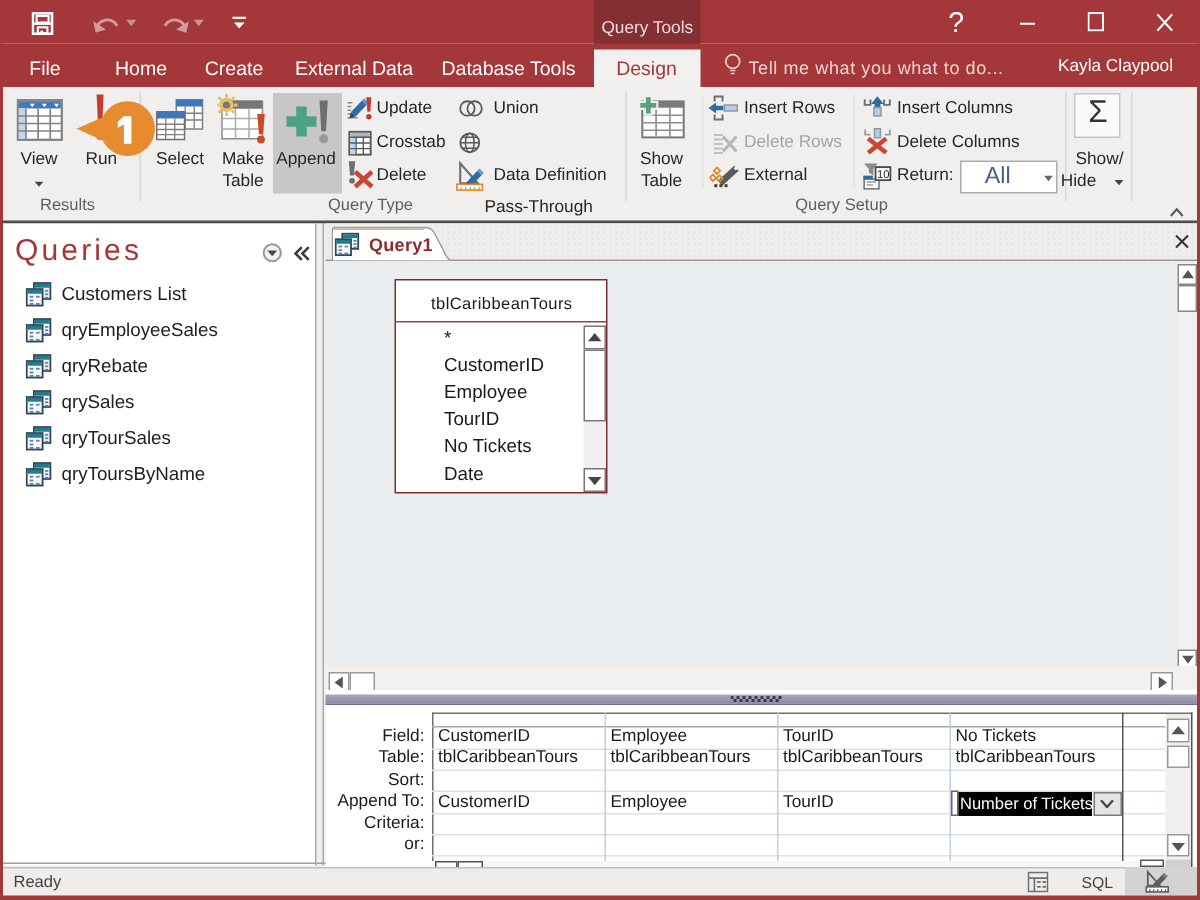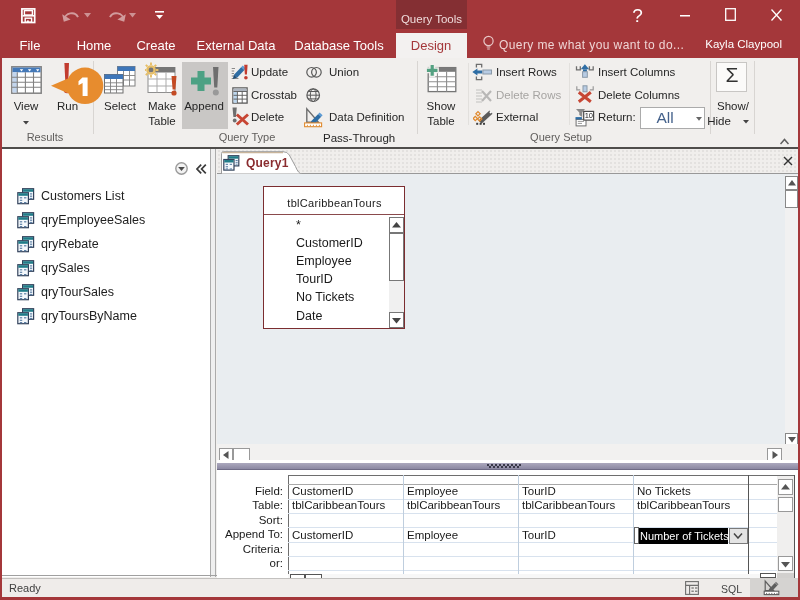--- a/index.html
+++ b/index.html
@@ -69,21 +69,21 @@
   <div class="abs w ctr" style="left:156px;top:38px;font-size:13px;">Create</div>
   <div class="abs w ctr" style="left:236px;top:38px;font-size:13px;text-align:right;">External Data</div>
   <div class="abs w ctr" style="left:339px;top:38px;font-size:13px;">Database Tools</div>
   <div class="abs" style="left:396px;top:33px;width:71px;height:25px;background:#F3F1F0;"></div>
   <div class="abs ctr" style="left:431px;top:38px;font-size:13px;color:#A4373A;">Design</div>
 
   <svg class="abs" style="left:482px;top:35px;" width="13" height="16" viewBox="0 0 13 16">
     <circle cx="6.5" cy="6" r="4.6" fill="none" stroke="#E8C8C8" stroke-width="1.2"></circle>
     <path d="M4.7 12 H8.3 M5.2 14 H7.8" stroke="#E8C8C8" stroke-width="1.1"></path>
   </svg>
-  <div class="abs" style="left:499px;top:37.5px;font-size:12px;letter-spacing:0.4px;color:#EFD5D5;">Query me what you want to do...</div>
+  <div class="abs" style="left:499px;top:37.5px;font-size:12px;letter-spacing:0.4px;color:#EFD5D5;">Tell me what you what to do...</div>
   <div class="abs w" style="right:18px;top:38px;font-size:11.5px;">Kayla Claypool</div>
 
   <div class="abs" style="left:0;top:58px;width:800px;height:88px;background:#F1EFED;"></div>
 
   <svg class="abs" style="left:11px;top:66px;" width="31" height="28" viewBox="0 0 31 28">
     <rect x="0.8" y="0.8" width="29.4" height="26.4" fill="#fff" stroke="#828282" stroke-width="1.5"></rect>
     <rect x="1.5" y="1.5" width="28" height="4.8" fill="#4479B8"></rect>
     <rect x="1.5" y="6.3" width="4.6" height="20.2" fill="#C3D6EE"></rect>
     <path d="M6.3 6.3 V27 M14.4 6.3 V27 M22.5 6.3 V27 M1 11.3 H30 M1 16.3 H30 M1 21.3 H30" stroke="#828282" stroke-width="1.1"></path>
     <path d="M8.8 3.2 l3.4 0 l-1.7 2.3 Z M16.9 3.2 l3.4 0 l-1.7 2.3 Z M25 3.2 l3.4 0 l-1.7 2.3 Z" fill="#fff"></path>
@@ -434,20 +434,21 @@
     </svg>
 
   <div class="abs" style="left:288px;top:573.5px;width:489px;height:4px;background:#F7F7F7;"></div>
   <div class="abs" style="left:290px;top:574px;width:15px;height:5px;background:#fff;border:1px solid #555;box-sizing:border-box;"></div>
   <div class="abs" style="left:305px;top:574px;width:17px;height:5px;background:#fff;border:1px solid #555;box-sizing:border-box;"></div>
   <div class="abs" style="left:759.5px;top:572.5px;width:16px;height:5px;background:#fff;border:1px solid #555;box-sizing:border-box;"></div>
   <div class="abs" style="left:776.5px;top:573px;width:17px;height:5px;background:#D2D0CE;"></div>
 
   <div class="abs" style="left:2px;top:149px;width:208px;height:428px;background:#fff;"></div>
   <div class="abs" style="left:209.5px;top:149px;width:6.5px;height:428px;background:#EFEFEF;border-left:1px solid #ABABAB;border-right:1px solid #ABABAB;box-sizing:border-box;"></div>
+  <div class="abs" style="left:10px;top:155.5px;font-size:20px;letter-spacing:2.1px;color:#A4373A;">Queries</div>
   <svg class="abs" style="left:174.5px;top:162px;" width="13" height="13" viewBox="0 0 13 13">
     <circle cx="6.5" cy="6.5" r="5.7" fill="#F2F2F2" stroke="#9A9A9A" stroke-width="1.4"></circle>
     <path d="M3.2 5 L9.8 5 L6.5 8.9 Z" fill="#4a4a4a"></path>
   </svg>
   <svg class="abs" style="left:195.5px;top:163.5px;" width="11" height="10" viewBox="0 0 11 10">
       <path d="M5.2 0.7 L1 5 L5.2 9.3 M9.8 0.7 L5.6 5 L9.8 9.3" fill="none" stroke="#3b3b3b" stroke-width="1.7"></path>
     </svg>
 
   <svg class="abs" style="left:16.5px;top:187.5px;" width="18" height="17" viewBox="0 0 18 17">
     <g>

